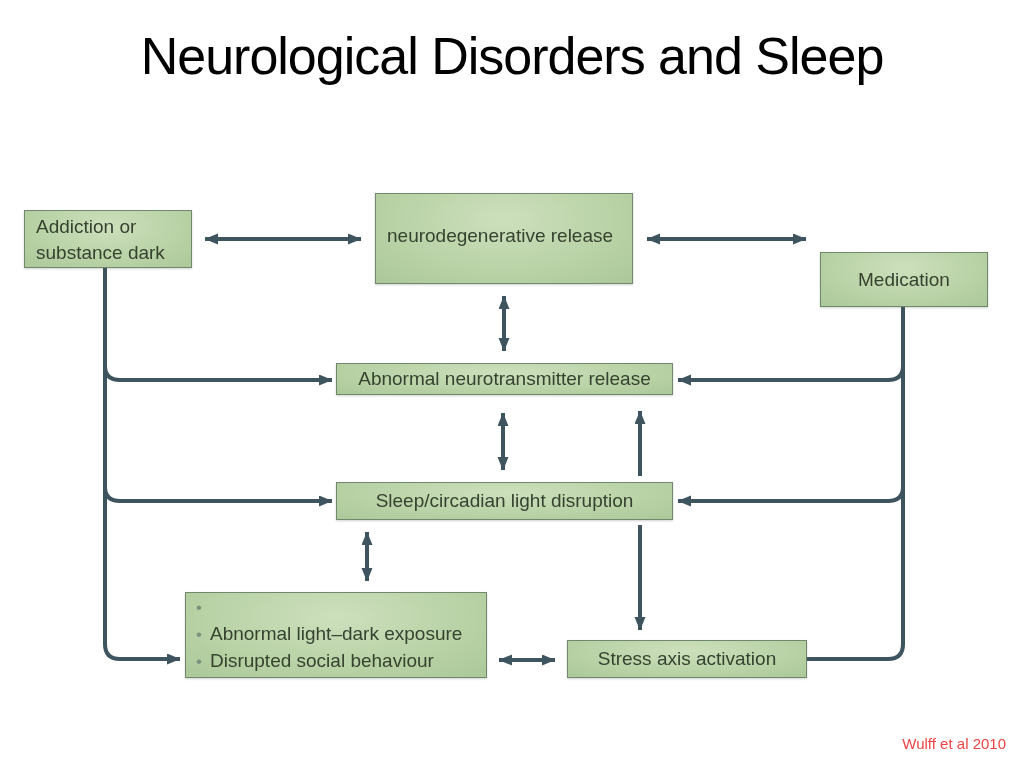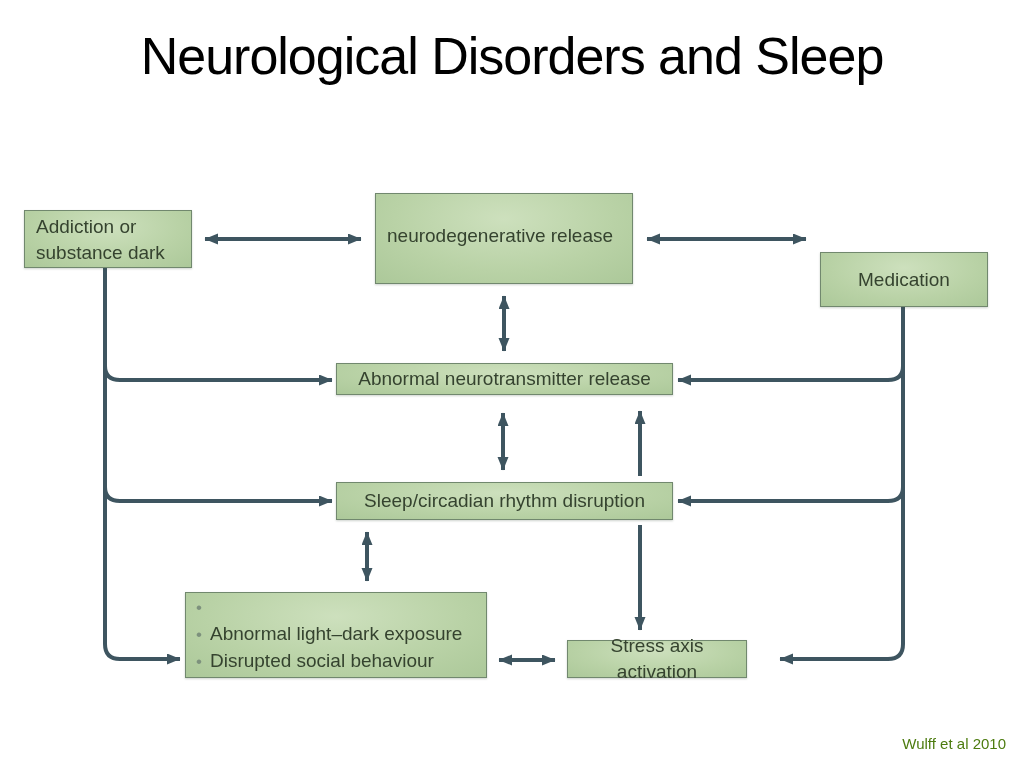--- a/index.html
+++ b/index.html
@@ -33,30 +33,30 @@
     font-size:19px;line-height:26px;
     box-shadow:0 1px 2px rgba(60,80,60,0.25);
   }
   .node.center{display:flex;align-items:center;justify-content:center;text-align:center;}
   .node .pad{padding:3px 11px;}
   .node-head{font-weight:700;text-align:center;display:block;}
   .bullet-row{display:flex;align-items:baseline;padding:0 6px 0 10px;}
   .dot{color:var(--bullet-color);margin-right:8px;font-size:17px;}
   .citation{
     position:absolute;right:18px;top:735px;
-    font-size:15px;color:#4d7c0f;
+    font-size:15px;color:#ef4444;
   }
   
   #n-addiction{left:24px;top:210px;width:168px;height:58px;display:flex;align-items:flex-start;}
   #n-neuro{left:375px;top:193px;width:258px;height:91px;}
   #n-medication{left:820px;top:212px;width:168px;height:55px;margin-top:40px;}
   #n-release{left:336px;top:363px;width:337px;height:32px;}
   #n-sleep{left:336px;top:482px;width:337px;height:38px;}
   #n-comorbid{left:185px;top:592px;width:302px;height:86px;display:flex;flex-direction:column;justify-content:center;}
-  #n-stress{left:567px;top:640px;width:180px;height:38px;}
+  #n-stress{left:567px;top:640px;width:240px;height:38px;}
 </style>
 </head>
 <body>
 
 <div class="title">Neurological Disorders and Sleep</div>
 
 <svg class="connectors" width="1024" height="768" viewBox="0 0 1024 768">
   <defs>
     <marker id="ah" markerUnits="userSpaceOnUse" markerWidth="16" markerHeight="13" refX="13" refY="5.5" orient="auto-start-reverse">
       <path d="M0,0 L13.5,5.5 L0,11 Z"></path>
@@ -102,21 +102,21 @@
 
 <div class="node center" id="n-medication">
   <span>Medication</span>
 </div>
 
 <div class="node center" id="n-release">
   <span>Abnormal neurotransmitter release</span>
 </div>
 
 <div class="node center" id="n-sleep">
-  <span>Sleep/circadian rhythm disruption</span>
+  <span>Sleep/circadian light disruption</span>
 </div>
 
 <div class="node" id="n-comorbid">
   <div class="bullet-row">
     <span class="dot">•</span>
   </div>
   <div class="bullet-row">
     <span class="dot">•</span>
     <span>Abnormal light–dark exposure</span>
   </div>

